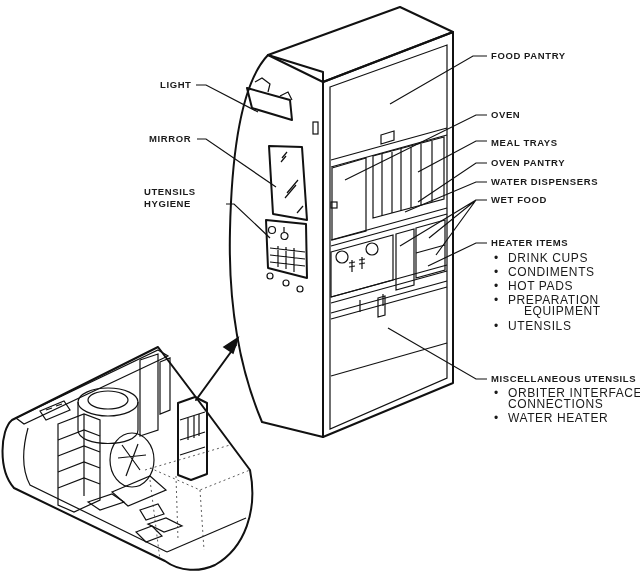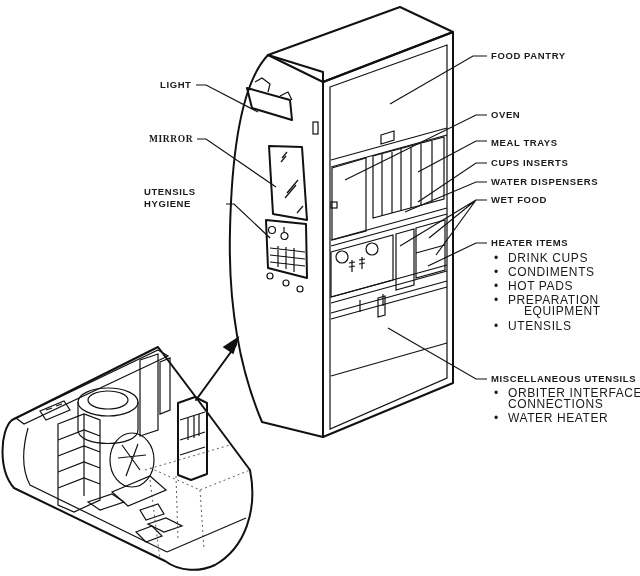--- a/index.html
+++ b/index.html
@@ -137,28 +137,28 @@
 
     <path class="dash" d="M150,468 L200,490 L250,470"></path>
     <path class="dash" d="M150,480 L160,560"></path>
     <path class="dash" d="M176,476 L178,540"></path>
     <path class="dash" d="M200,490 L204,550"></path>
     <path class="dash" d="M145,470 L230,445"></path>
   </g>
 </svg>
 
 <div class="lbl" style="left:160px;top:79px;">LIGHT</div>
-<div class="lbl" style="left:149px;top:133px;font-family:Liberation Serif, serif;">MIRROR</div>
+<div class="lbl" style="left:149px;top:133px;">MIRROR</div>
 <div class="lbl" style="left:144px;top:186px;">UTENSILS</div>
 <div class="lbl" style="left:144px;top:198px;">HYGIENE</div>
 
 <div class="lbl" style="left:491px;top:50px;">FOOD PANTRY</div>
 <div class="lbl" style="left:491px;top:109px;">OVEN</div>
 <div class="lbl" style="left:491px;top:137px;">MEAL TRAYS</div>
-<div class="lbl" style="left:491px;top:157px;">CUPS INSERTS</div>
+<div class="lbl" style="left:491px;top:157px;">OVEN PANTRY</div>
 <div class="lbl" style="left:491px;top:176px;">WATER DISPENSERS</div>
 <div class="lbl" style="left:491px;top:194px;">WET FOOD</div>
 
 <div class="lbl" style="left:491px;top:237px;">HEATER ITEMS</div>
 <div class="bul" style="left:494px;top:252px;"><span class="dot">•</span><span>DRINK CUPS</span></div>
 <div class="bul" style="left:494px;top:266px;"><span class="dot">•</span><span>CONDIMENTS</span></div>
 <div class="bul" style="left:494px;top:280px;"><span class="dot">•</span><span>HOT PADS</span></div>
 <div class="bul" style="left:494px;top:294px;"><span class="dot">•</span><span>PREPARATION</span></div>
 <div class="bul" style="left:508px;top:305px;padding-left:16px;">EQUIPMENT</div>
 <div class="bul" style="left:494px;top:320px;"><span class="dot">•</span><span>UTENSILS</span></div>

